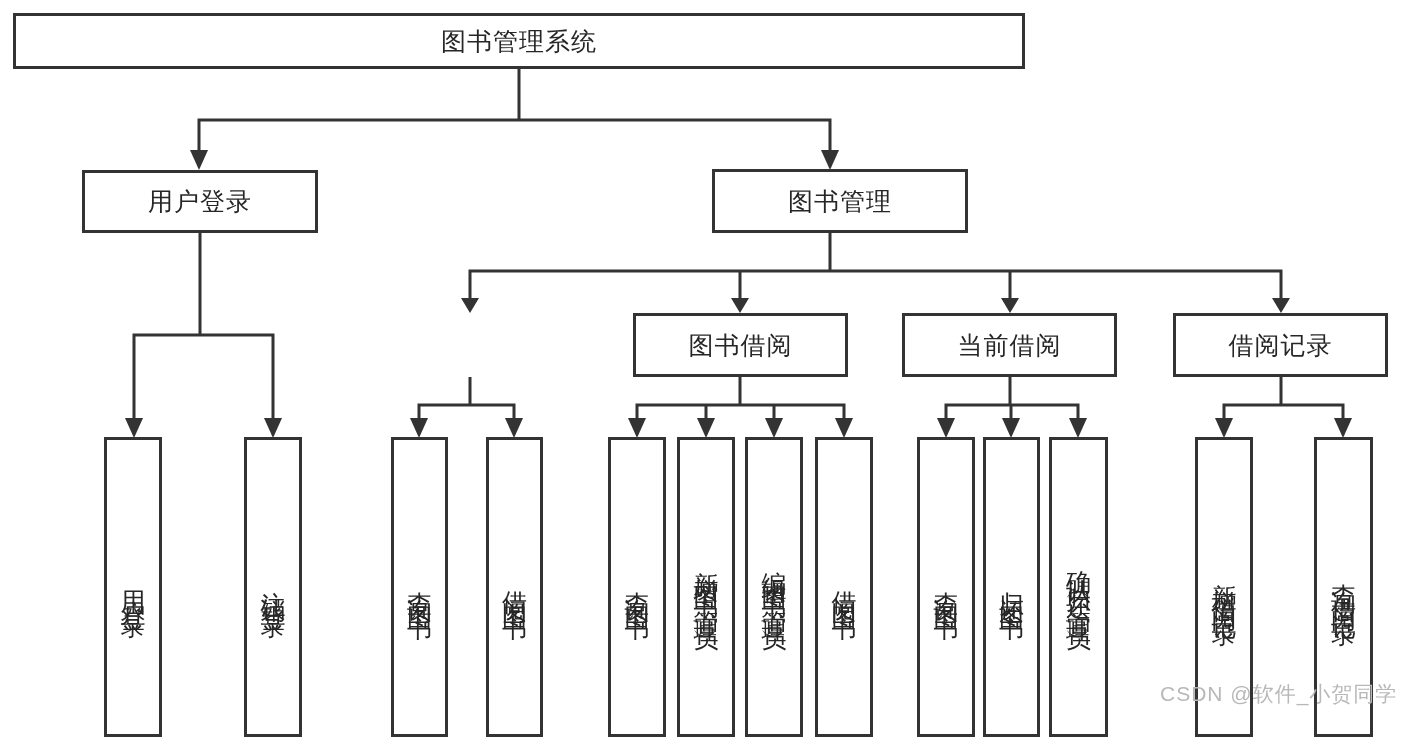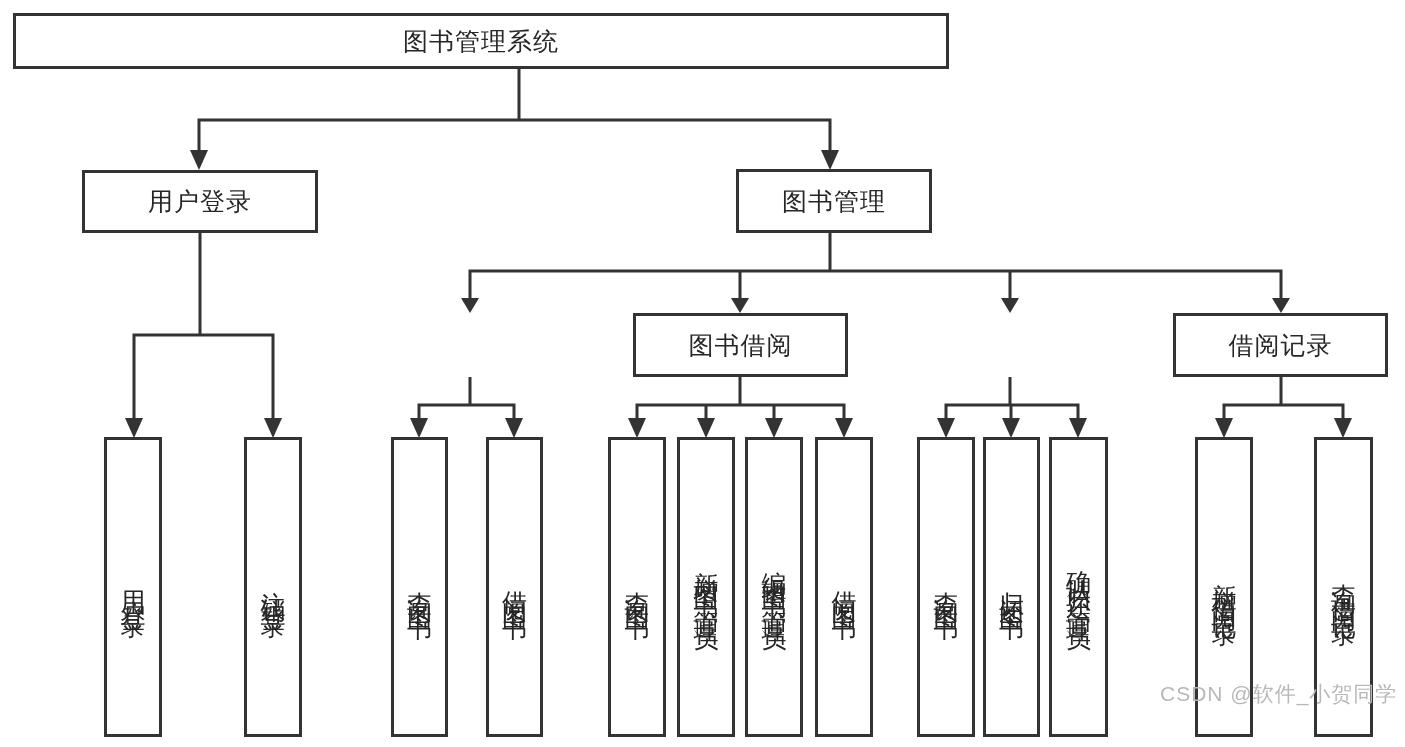--- a/index.html
+++ b/index.html
@@ -113,33 +113,36 @@
     <path d="M1010 377 V406.5 M944.5 405 H1079.5 M946 405 V419 M1011 405 V419 M1078 405 V419"></path>
     <polygon points="937,418 955,418 946,438"></polygon>
     <polygon points="1002,418 1020,418 1011,438"></polygon>
     <polygon points="1069,418 1087,418 1078,438"></polygon>
 
     <path d="M1281 377 V406.5 M1222.5 405 H1344.5 M1224 405 V419 M1343 405 V419"></path>
     <polygon points="1215,418 1233,418 1224,438"></polygon>
     <polygon points="1334,418 1352,418 1343,438"></polygon>
   </svg>
 
-  <div class="node" style="left:13px; top:13px; width:936px; height:56px;">
+  <div class="node" style="left:13px; top:13px; width:1012px; height:56px;">
     <span class="hlabel">图书管理系统</span>
   </div>
 
   <div class="node" style="left:82px; top:170px; width:236px; height:63px;">
     <span class="hlabel">用户登录</span>
   </div>
-  <div class="node" style="left:712px; top:169px; width:196px; height:64px;margin-left:24px;">
+  <div class="node" style="left:712px; top:169px; width:256px; height:64px;">
     <span class="hlabel">图书管理</span>
   </div>
 
   <div class="node" style="left:633px; top:313px; width:215px; height:64px;">
     <span class="hlabel">图书借阅</span>
+  </div>
+  <div class="node" style="left:902px; top:313px; width:215px; height:64px;">
+    <span class="hlabel">当前借阅</span>
   </div>
   <div class="node" style="left:1173px; top:313px; width:215px; height:64px;">
     <span class="hlabel">借阅记录</span>
   </div>
 
   <div class="leaf" style="left:104px; width:58px;">
     <span class="vtext">用户登录</span>
   </div>
   <div class="leaf" style="left:244px; width:58px;">
     <span class="vtext">注销登录</span>

